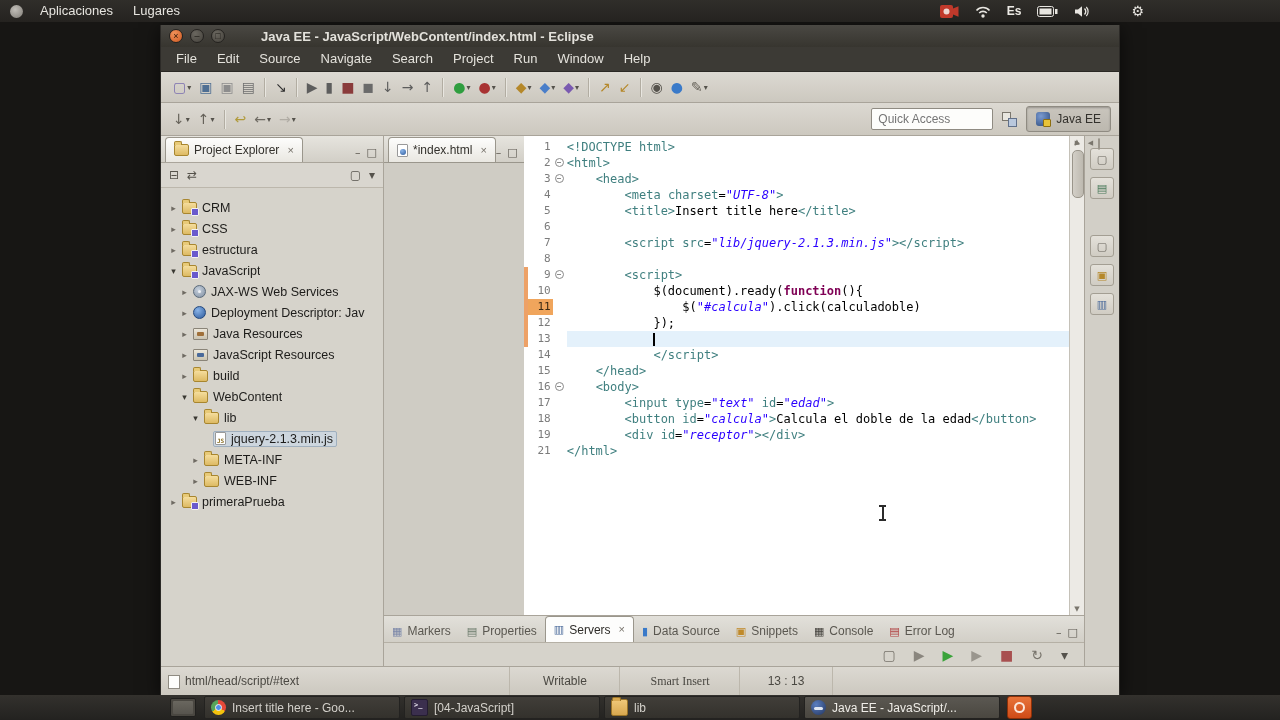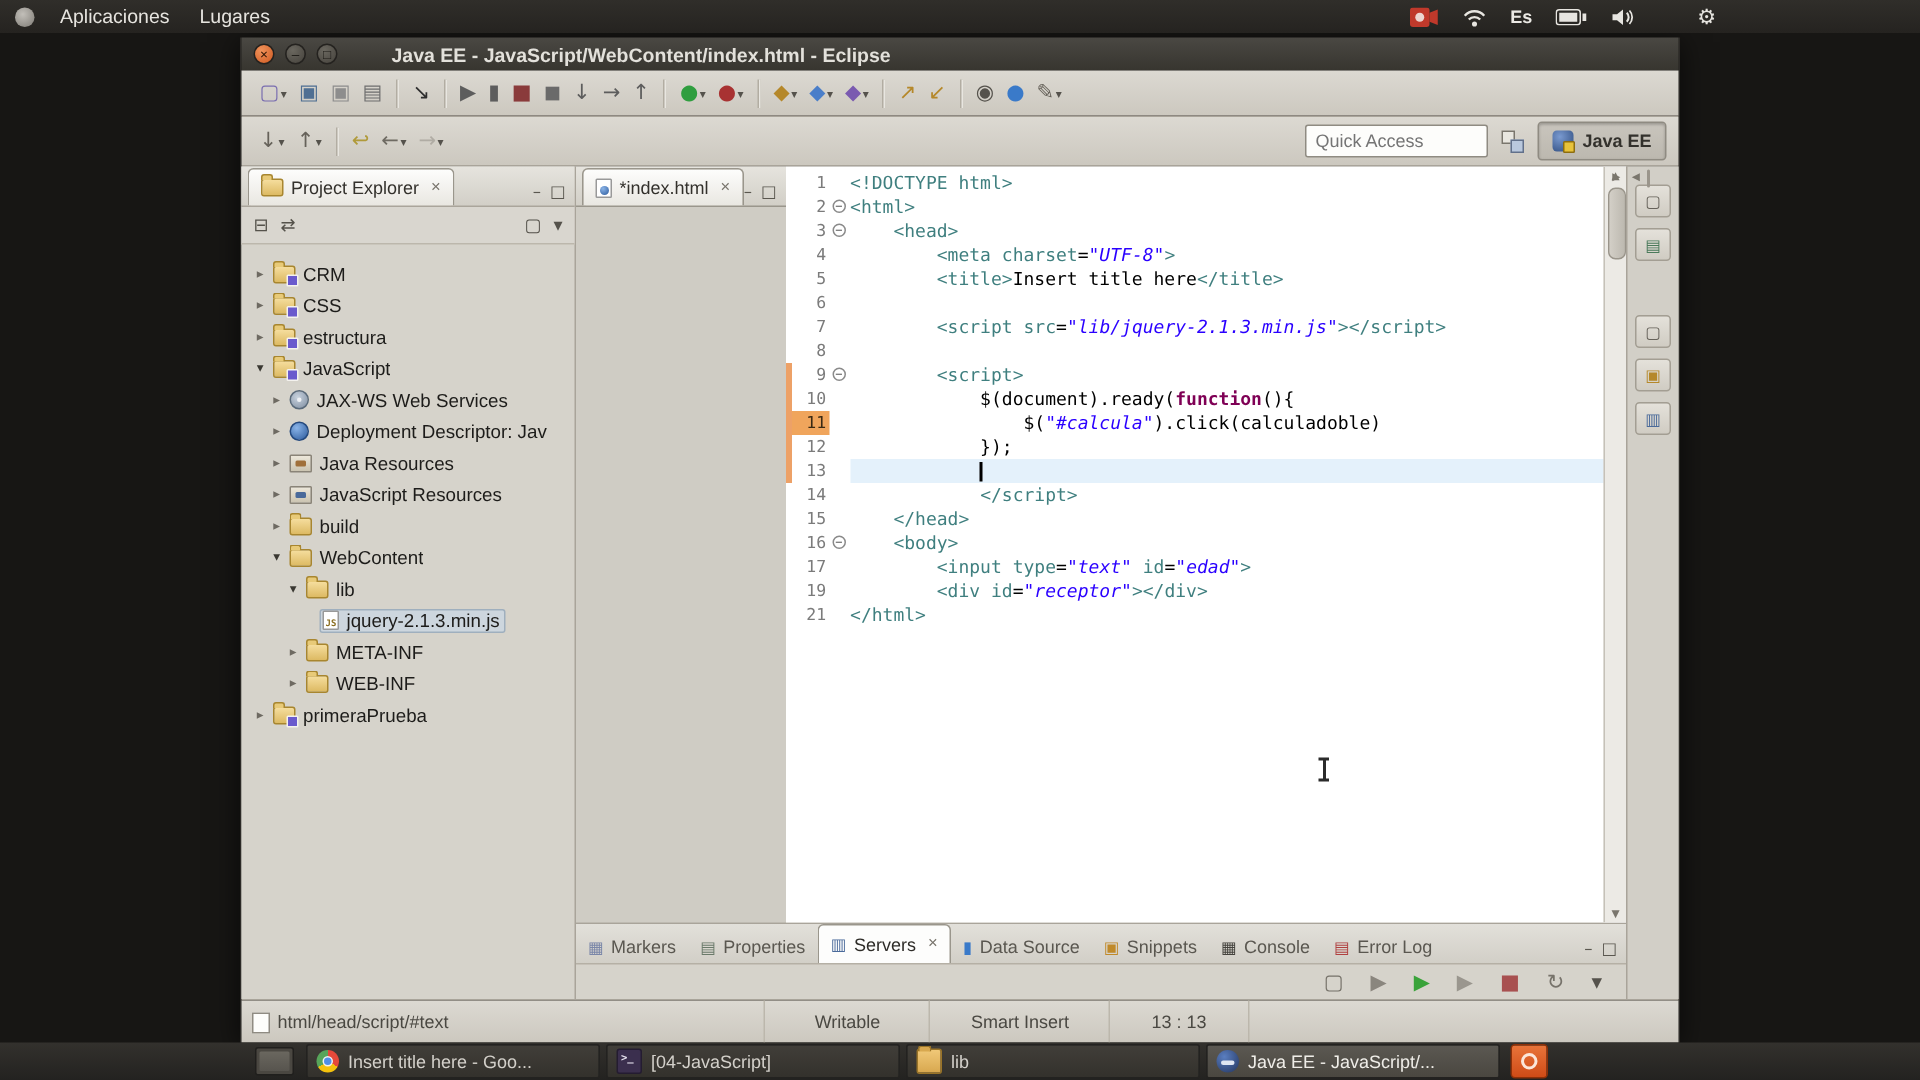--- a/index.html
+++ b/index.html
@@ -52,21 +52,21 @@
   .tb-dd{font-size:8px;color:#55524c;margin-left:1px;}
   .tb-sep{width:1px;height:19px;background:#b2ada2;border-right:1px solid #e8e6e0;margin:0 5px;}
   .qa-wrap{margin-left:auto;display:flex;align-items:center;gap:8px;}
   .quick-access{width:108px;height:20px;border:1px solid #8f8b82;border-radius:2px;background:#fdfdfb;font-size:12px;color:#0369a1;padding:0 6px;font-family:"Liberation Sans",sans-serif;}
   .persp-sep-icon{width:17px;height:17px;position:relative;}
   .persp-sep-icon::before{content:"";position:absolute;inset:1px 7px 7px 1px;background:#e8e6df;border:1px solid #7a766d;}
   .persp-sep-icon::after{content:"";position:absolute;inset:7px 1px 1px 7px;background:#b9c8dd;border:1px solid #61708a;}
   .persp-btn{display:flex;align-items:center;gap:6px;height:24px;padding:0 9px;background:linear-gradient(#c9c5bd,#bcb8af);border:1px solid #8f8b82;border-radius:3px;box-shadow:inset 0 1px 2px rgba(0,0,0,.25);}
   .persp-icon{width:14px;height:14px;border-radius:3px;background:radial-gradient(circle at 35% 30%,#7a9ad0,#2c4a7c);position:relative;}
   .persp-icon::after{content:"";position:absolute;right:-1px;bottom:-1px;width:6px;height:6px;background:#e8c33a;border:1px solid #8d6e10;border-radius:1px;}
-  .persp-label{font-size:12px;font-weight:bold;color:#33312c;white-space:nowrap;}
+  .persp-label{font-size:12px;font-weight:normal;color:#33312c;white-space:nowrap;}
 
   
   .main{flex:1;display:flex;min-height:0;background:#cfccc4;}
   .explorer{width:222px;flex:none;display:flex;flex-direction:column;border-right:1px solid #a9a49a;background:#d6d3cb;}
   .view-tabbar{height:26px;background:linear-gradient(#e6e4de,#d2cfc7);border-bottom:1px solid #aaa59b;display:flex;align-items:flex-end;justify-content:flex-end;}
   .view-tab{display:flex;align-items:center;gap:5px;height:24px;padding:0 8px;background:linear-gradient(#fdfdfc,#e9e7e1);border:1px solid #9a968c;border-bottom:none;border-radius:4px 4px 0 0;margin-left:4px;font-size:12px;color:#33312c;white-space:nowrap;}
   .tab-close{font-size:11px;color:#77736b;margin-left:3px;line-height:1;}
   .view-chrome{margin-left:auto;display:flex;gap:6px;padding:0 6px 4px 0;}
   .chrome-btn{font-size:11px;color:#5a574f;line-height:1;font-family:"DejaVu Sans",sans-serif;}
   .view-toolbar{height:24px;display:flex;align-items:center;gap:8px;padding:0 8px;border-bottom:1px solid #bcb7ac;background:#d9d6cf;}
@@ -138,21 +138,21 @@
   .right-strip{width:34px;flex:none;border-left:1px solid #a9a49a;background:#d2cfc7;display:flex;flex-direction:column;align-items:center;padding-top:12px;gap:7px;}
   .strip-btn{width:22px;height:20px;background:linear-gradient(#e4e1da,#d0ccc3);border:1px solid #a39e93;border-radius:3px;display:flex;align-items:center;justify-content:center;font-size:11px;font-family:"DejaVu Sans",sans-serif;}
   .strip-gap{height:22px;}
 
   
   .statusbar{height:28px;flex:none;background:linear-gradient(#dcd9d2,#ccc8bf);border-top:1px solid #a9a49a;position:relative;font-size:12px;color:#4a4842;}
   .sb-item{position:absolute;top:0;height:28px;line-height:28px;white-space:nowrap;}
   .sb-path{left:24px;}
   .sb-doc-icon{position:absolute;left:7px;top:8px;width:10px;height:12px;background:#fdfdfb;border:1px solid #8f8b82;}
   .sb-writable{left:348px;width:110px;text-align:center;border-left:1px solid #bcb7ac;}
-  .sb-insert{left:458px;width:120px;text-align:center;border-left:1px solid #bcb7ac;}
+  .sb-insert{left:458px;width:120px;text-align:center;border-left:1px solid #bcb7ac;font-family:Liberation Serif, serif;}
   .sb-pos{left:578px;width:92px;text-align:center;border-left:1px solid #bcb7ac;border-right:1px solid #bcb7ac;}
 
   
   .ibeam{position:absolute;left:878px;top:505px;width:9px;height:16px;z-index:60;}
   .ibeam::before,.ibeam::after{content:"";position:absolute;left:1px;width:7px;height:2px;background:#2b2b2b;}
   .ibeam::before{top:0;}
   .ibeam::after{bottom:0;}
   .ibeam span{position:absolute;left:4px;top:1px;bottom:1px;width:1.6px;background:#2b2b2b;}
 </style>
 </head>
@@ -194,20 +194,31 @@
 
     <div class="titlebar">
       <span class="tb-circles">
         <span class="win-circle win-close">×</span>
         <span class="win-circle win-min">–</span>
         <span class="win-circle win-max">□</span>
       </span>
       <span class="win-title">Java EE - JavaScript/WebContent/index.html - Eclipse</span>
     </div>
 
+    <div class="menubar">
+        <span class="menu-item">File</span>
+        <span class="menu-item">Edit</span>
+        <span class="menu-item">Source</span>
+        <span class="menu-item">Navigate</span>
+        <span class="menu-item">Search</span>
+        <span class="menu-item">Project</span>
+        <span class="menu-item">Run</span>
+        <span class="menu-item">Window</span>
+        <span class="menu-item">Help</span>
+      </div>
 
     <div class="toolbar row1">
         <span class="tb-btn">
           <span class="tb-glyph" style="color:#7b6fb0">▢</span>
           <span class="tb-dd">▾</span>
         </span>
         <span class="tb-btn">
           <span class="tb-glyph" style="color:#4f6f93">▣</span>
         </span>
         <span class="tb-btn">
@@ -565,20 +576,26 @@
                   <span class="ln-fold">
                     <span class="fold-circle">−</span>
                   </span>
                   <span class="ln-code"><span class="sg-p">    </span><span class="sg-t">&lt;body&gt;</span></span>
                 </div>
                 <div class="code-line">
                   <span class="ln-diff"></span>
                   <span class="ln-num">17</span>
                   <span class="ln-fold"></span>
                   <span class="ln-code"><span class="sg-p">        </span><span class="sg-t">&lt;input</span><span class="sg-p"> </span><span class="sg-t">type</span><span class="sg-p">=</span><span class="sg-s">"text"</span><span class="sg-p"> </span><span class="sg-t">id</span><span class="sg-p">=</span><span class="sg-s">"edad"</span><span class="sg-t">&gt;</span></span>
+                </div>
+                <div class="code-line">
+                  <span class="ln-diff"></span>
+                  <span class="ln-num">18</span>
+                  <span class="ln-fold"></span>
+                  <span class="ln-code"><span class="sg-p">        </span><span class="sg-t">&lt;button</span><span class="sg-p"> </span><span class="sg-t">id</span><span class="sg-p">=</span><span class="sg-s">"calcula"</span><span class="sg-t">&gt;</span><span class="sg-p">Calcula el doble de la edad</span><span class="sg-t">&lt;/button&gt;</span></span>
                 </div>
                 <div class="code-line">
                   <span class="ln-diff"></span>
                   <span class="ln-num">19</span>
                   <span class="ln-fold"></span>
                   <span class="ln-code"><span class="sg-p">        </span><span class="sg-t">&lt;div</span><span class="sg-p"> </span><span class="sg-t">id</span><span class="sg-p">=</span><span class="sg-s">"receptor"</span><span class="sg-t">&gt;&lt;/div&gt;</span></span>
                 </div>
                 <div class="code-line">
                   <span class="ln-diff"></span>
                   <span class="ln-num">21</span>

